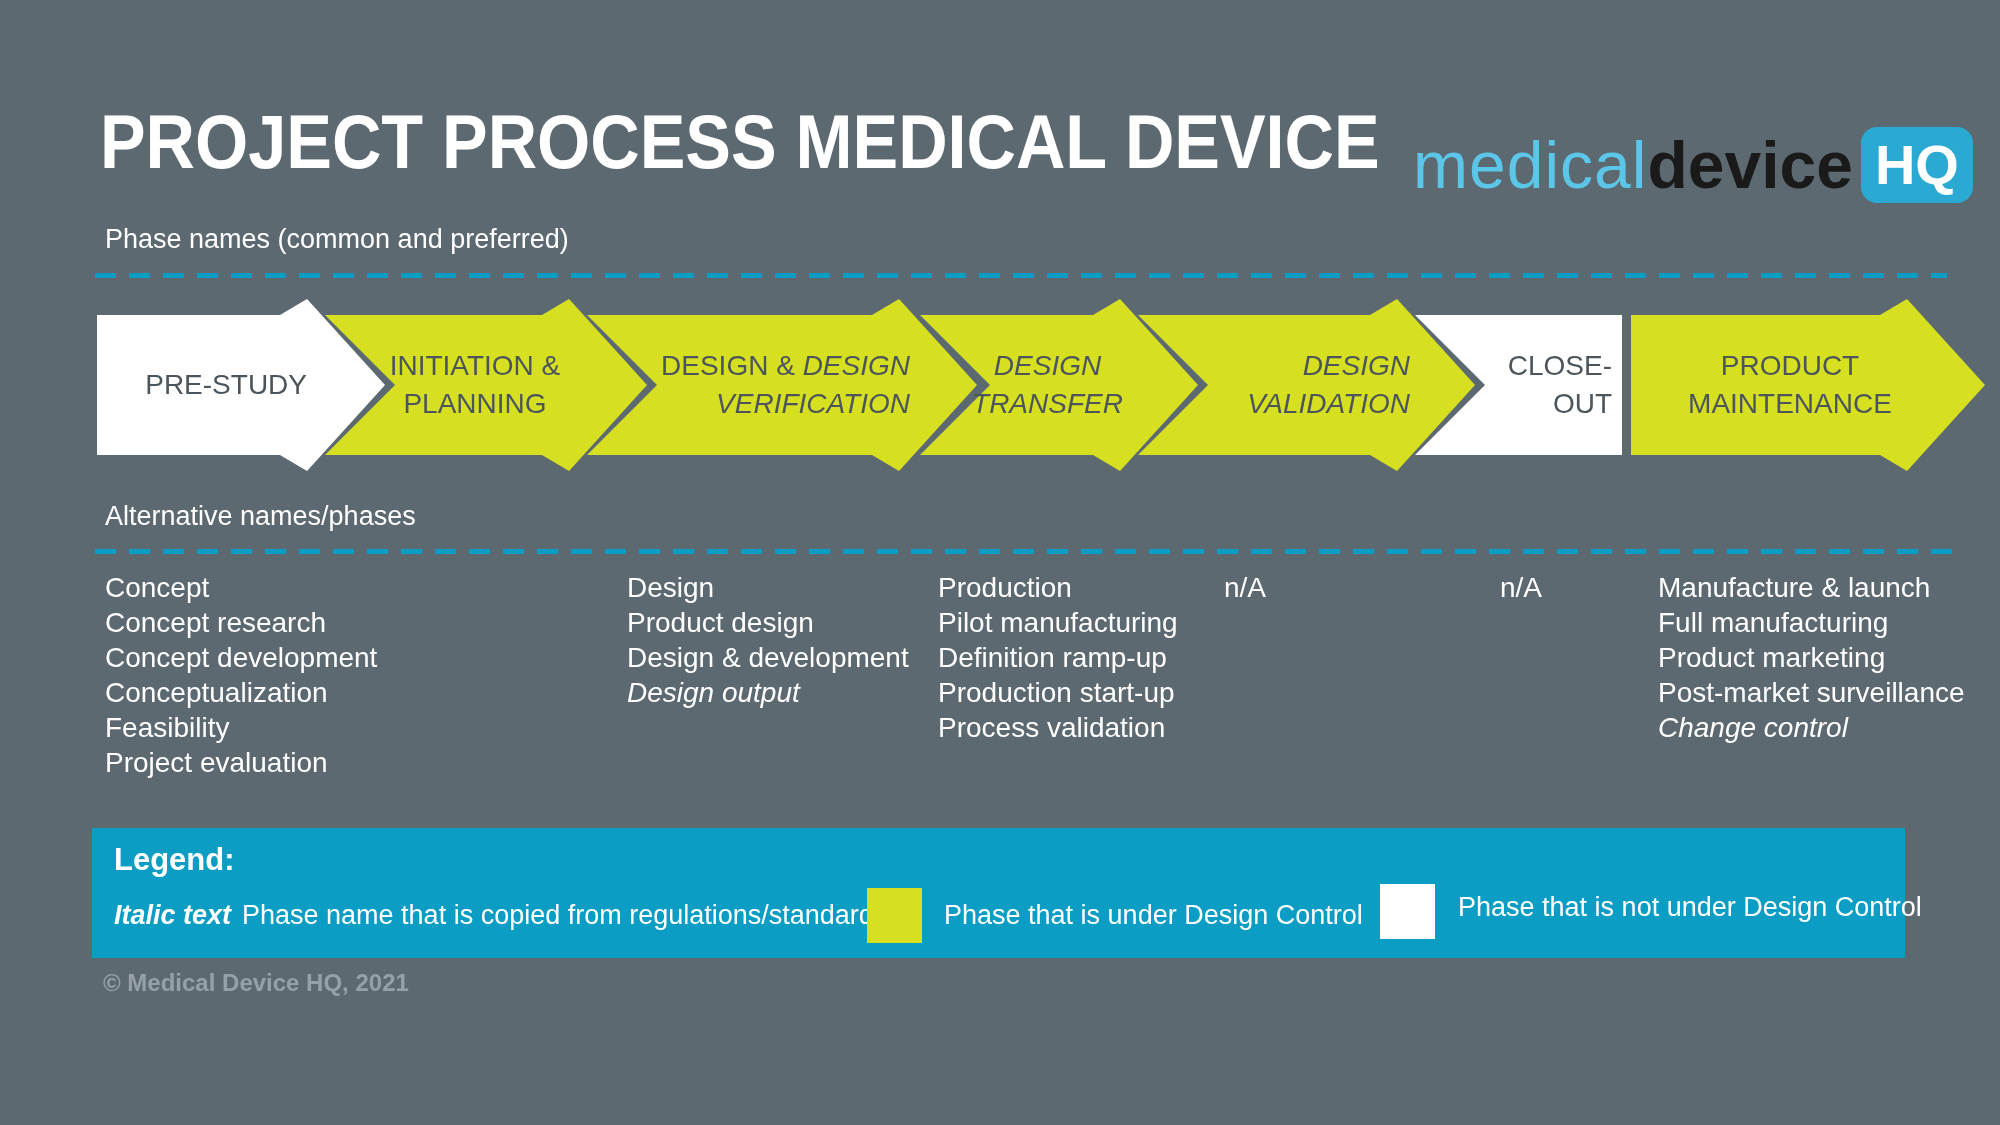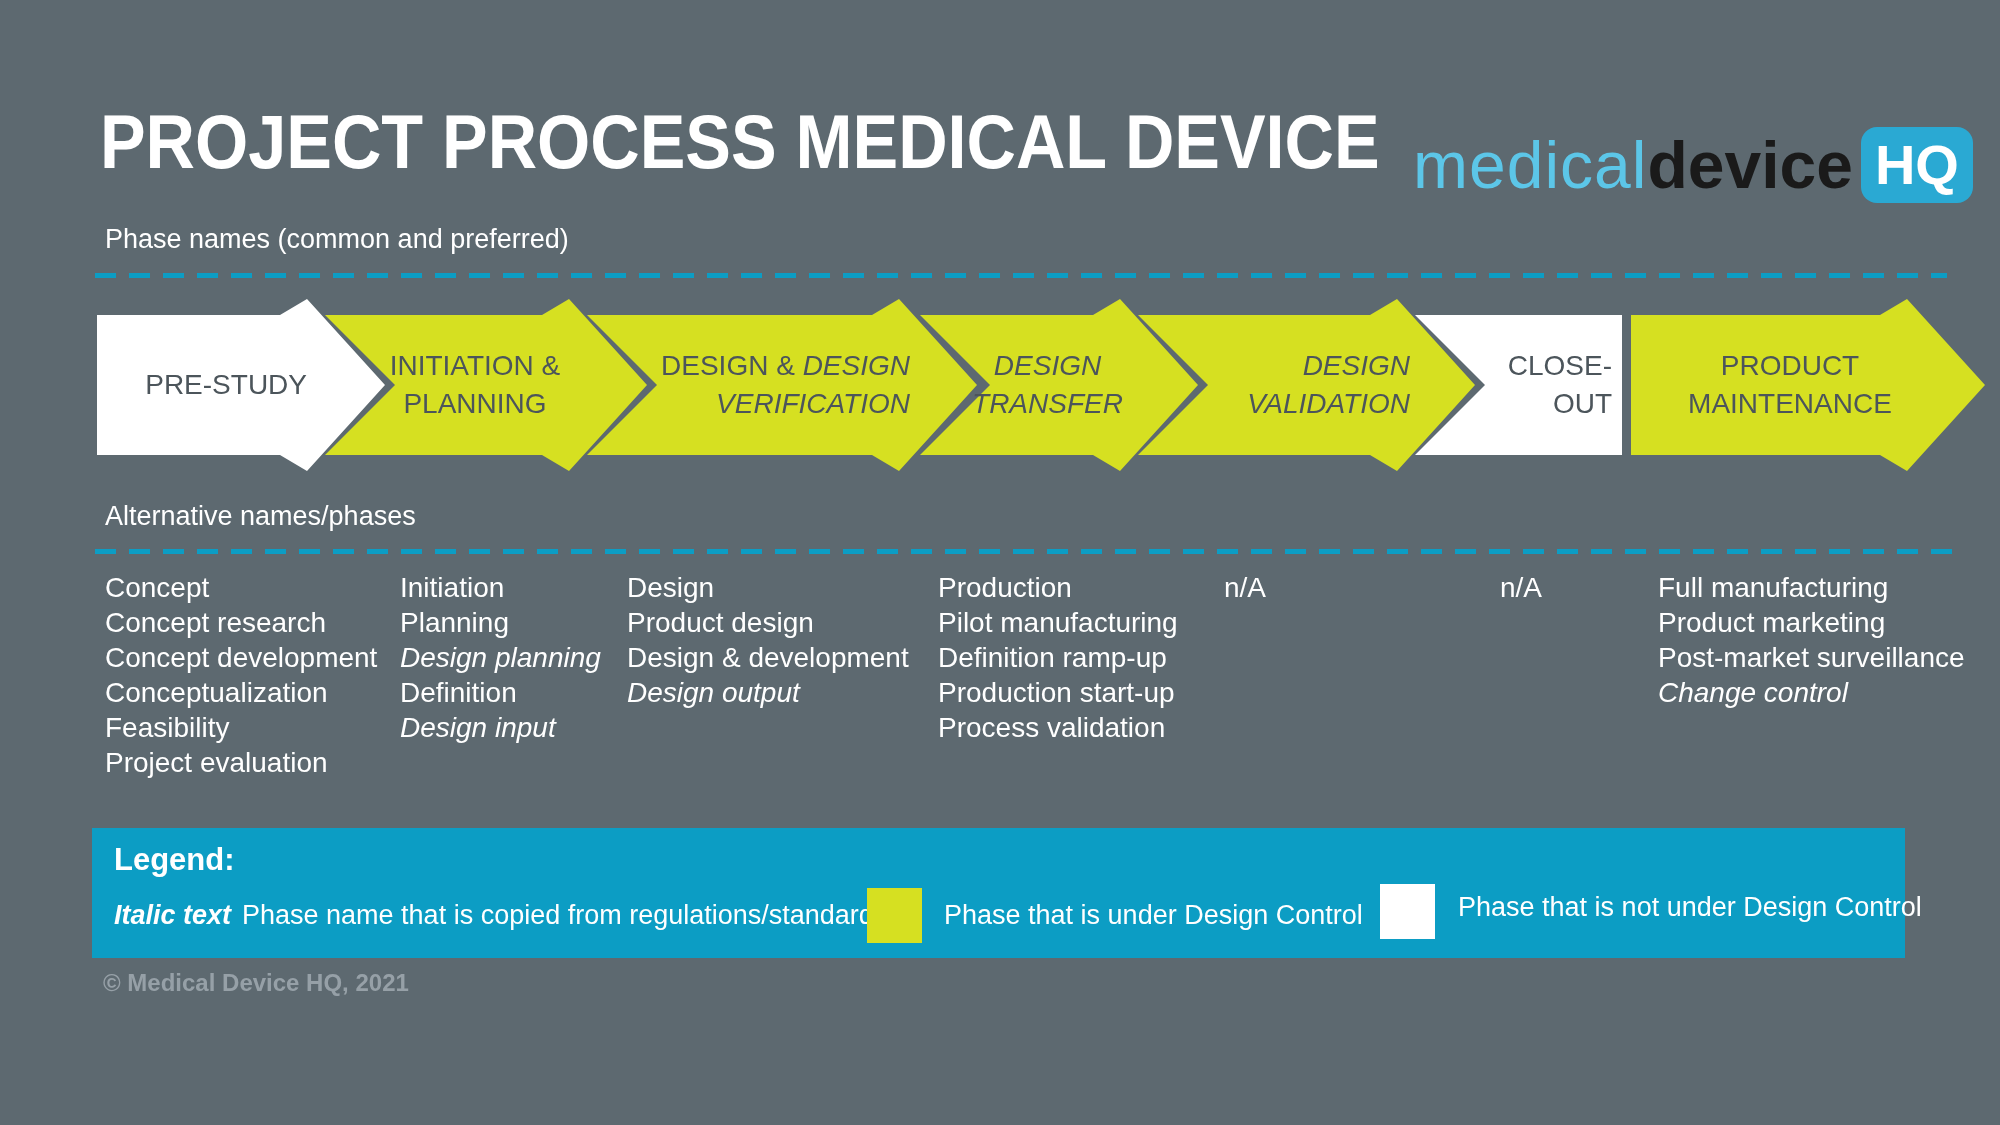--- a/index.html
+++ b/index.html
@@ -119,28 +119,20 @@
 
   <div class="alt-col" id="col1">
 
   <div class="alt-item">Concept</div>
       <div class="alt-item">Concept research</div>
       <div class="alt-item">Concept development</div>
       <div class="alt-item">Conceptualization</div>
       <div class="alt-item">Feasibility</div>
       <div class="alt-item">Project evaluation</div>
     </div>
-  <div class="alt-col" id="col2">
-
-  <div class="alt-item">Initiation</div>
-      <div class="alt-item">Planning</div>
-      <div class="alt-item italic">Design planning</div>
-      <div class="alt-item">Definition</div>
-      <div class="alt-item italic">Design input</div>
-    </div>
   <div class="alt-col" id="col3">
 
   <div class="alt-item">Design</div>
       <div class="alt-item">Product design</div>
       <div class="alt-item">Design &amp; development</div>
       <div class="alt-item italic">Design output</div>
     </div>
   <div class="alt-col" id="col4">
 
   <div class="alt-item">Production</div>
@@ -152,20 +144,21 @@
   <div class="alt-col" id="col5">
 
   <div class="alt-item">n/A</div>
     </div>
   <div class="alt-col" id="col6">
 
   <div class="alt-item">n/A</div>
     </div>
   <div class="alt-col" id="col7">
 
+  <div class="alt-item">Manufacture &amp; launch</div>
       <div class="alt-item">Full manufacturing</div>
       <div class="alt-item">Product marketing</div>
       <div class="alt-item">Post-market surveillance</div>
       <div class="alt-item italic">Change control</div>
     </div>
 
   <div class="legend">
     <div class="abs legend-title">Legend:</div>
     <div class="abs legend-italic-label">Italic text</div>
     <div class="abs legend-italic-desc">Phase name that is copied from regulations/standards</div>

